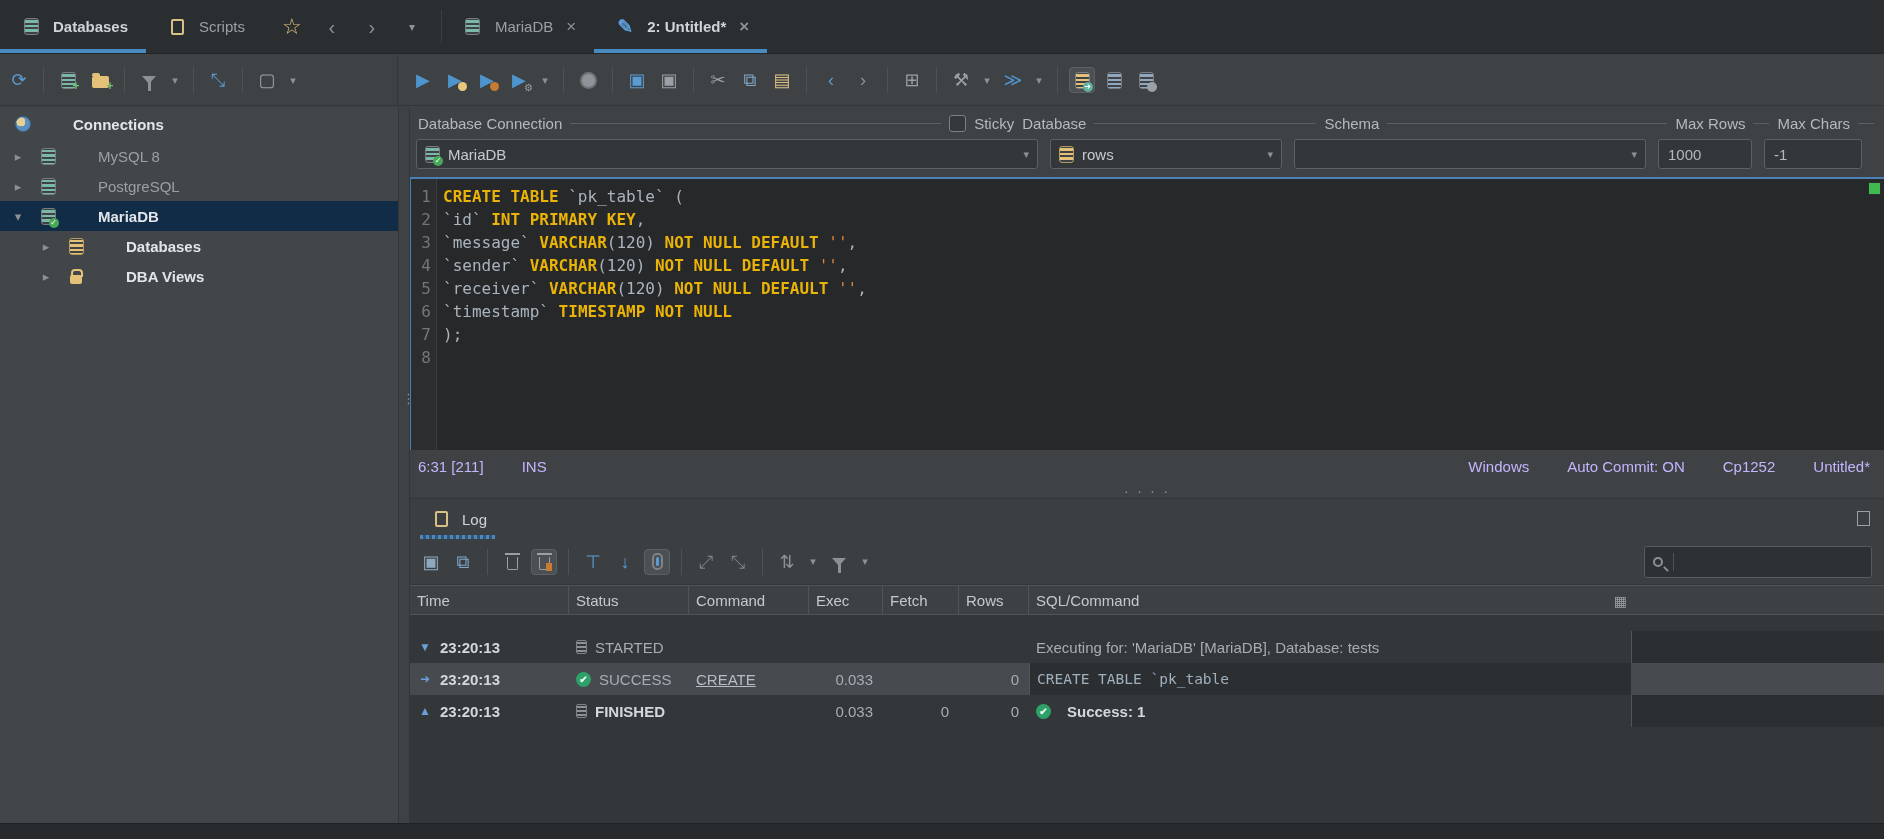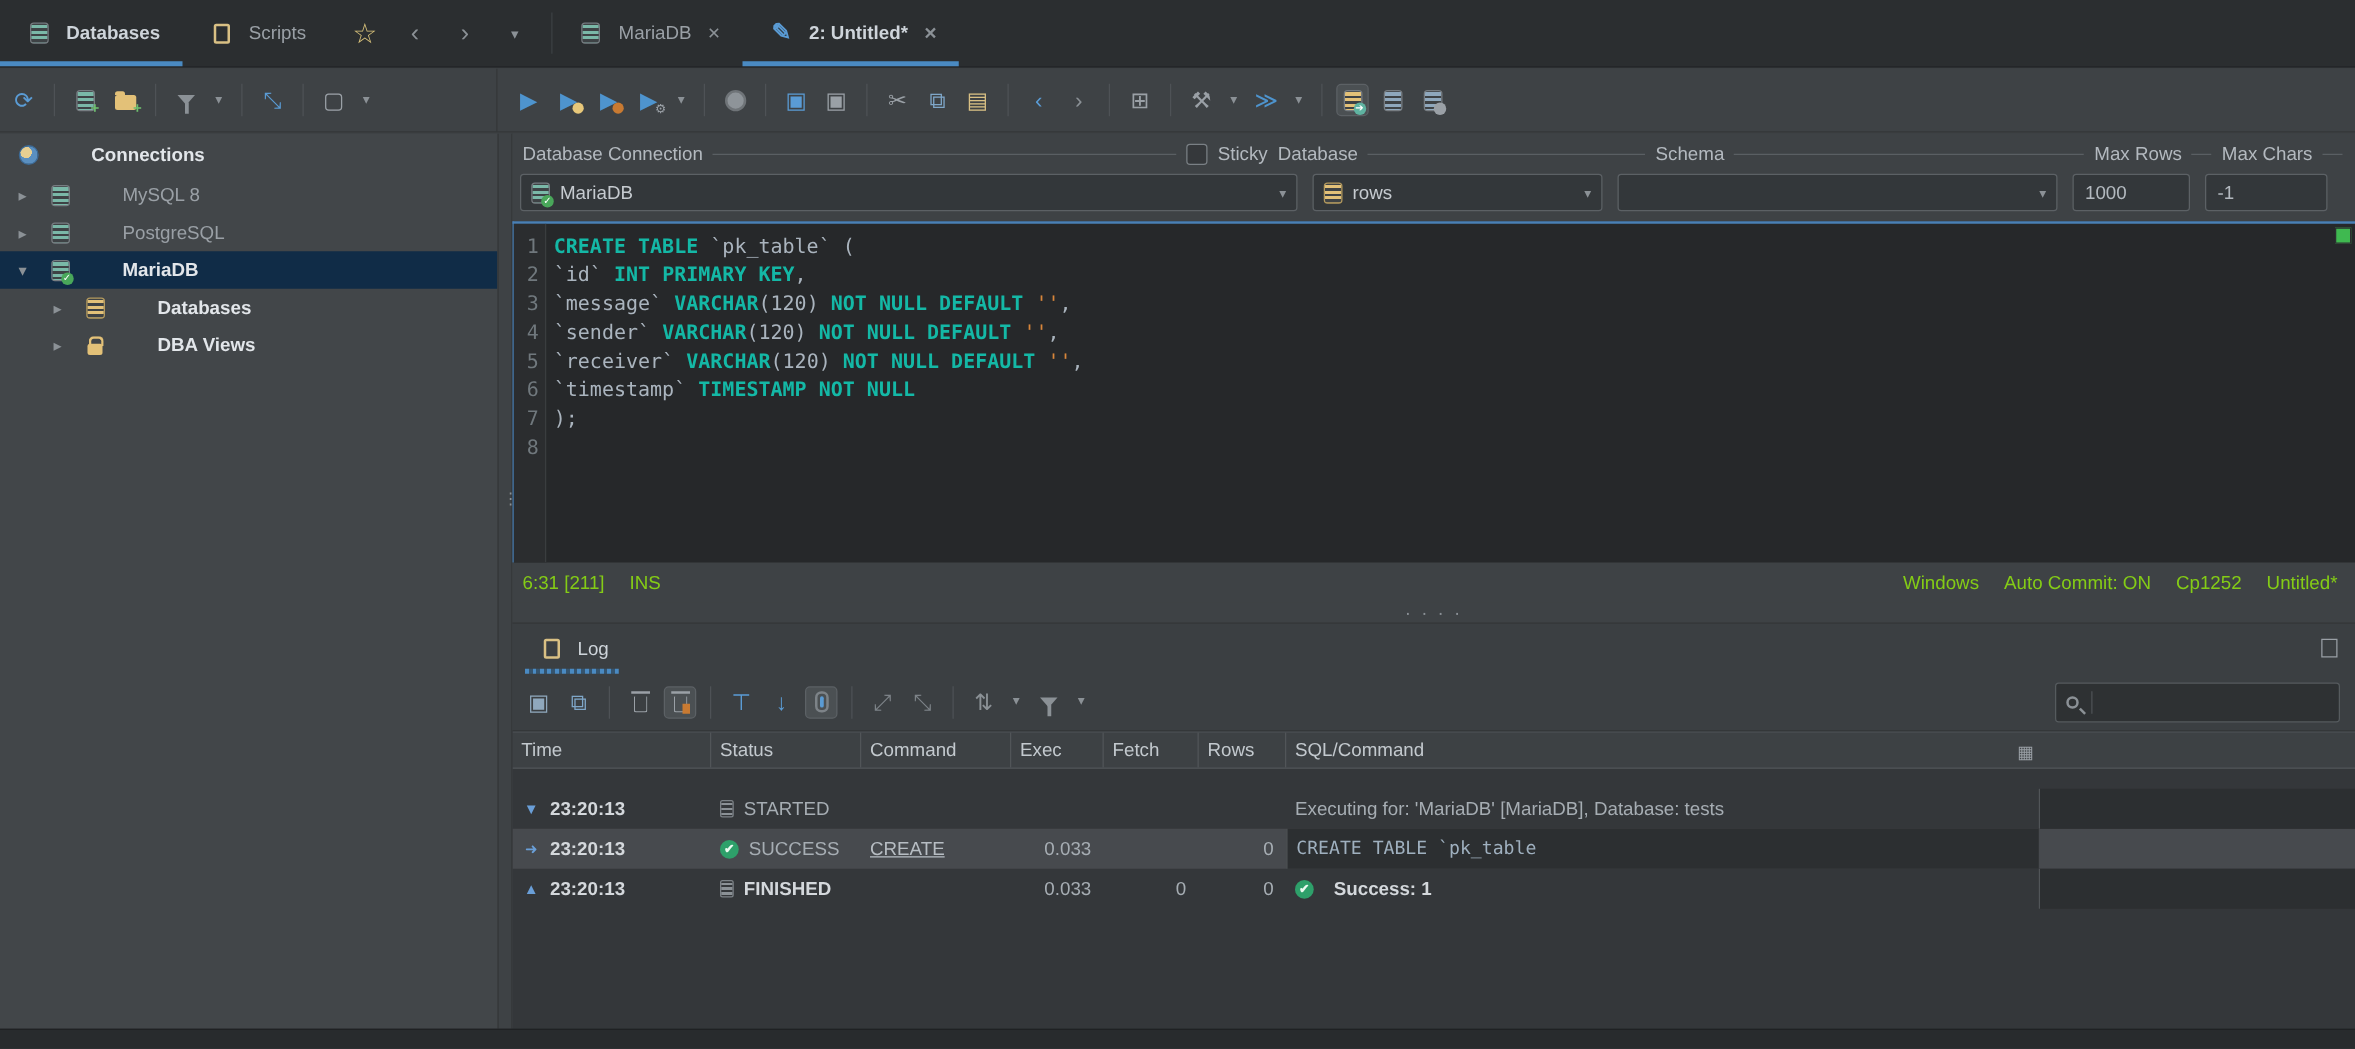--- a/index.html
+++ b/index.html
@@ -65,27 +65,27 @@
   .combos{height:40px;display:flex;align-items:center;gap:12px;padding:0 10px 6px 6px;}
   .combo{height:30px;background:#33373a;border:1px solid #5c6165;border-radius:3px;display:flex;align-items:center;gap:8px;padding:0 8px;color:#c6cbd0;}
   .combo .cv{flex:1;}
   .combo .caret{text-align:right;}
   .numfield{height:30px;background:#33373a;border:1px solid #5c6165;border-radius:3px;display:flex;align-items:center;padding:0 9px;color:#b3b9bf;}
   
   .editor{flex:1;background:#26282a;border-top:2px solid #4a80b5;border-left:1px solid #4a80b5;position:relative;display:flex;overflow:hidden;}
   .gutter{width:26px;background:#2b2d2f;color:#70787d;text-align:right;padding:6px 5px 0 0;
           font-family:"DejaVu Sans Mono",monospace;font-size:16px;line-height:23px;border-right:1px solid #3a3d3f;}
   .code{padding:6px 0 0 6px;font-family:"DejaVu Sans Mono",monospace;font-size:16px;line-height:23px;white-space:pre;color:#aab4be;}
-  .kw{color:#14b8a6;font-weight:bold;}
+  .kw{color:#eab308;font-weight:bold;}
   .id{color:#aab4be;}
   .pl{color:#aab4be;}
   .str{color:#d8863b;}
   .ovmark{position:absolute;top:3px;right:3px;width:13px;height:13px;background:#3fb950;border:1px solid #2c2f31;}
   
-  .estatus{height:32px;display:flex;align-items:center;color:#84cc16;padding:0 14px 0 8px;gap:20px;background:#3e4245;}
+  .estatus{height:32px;display:flex;align-items:center;color:#c4b5fd;padding:0 14px 0 8px;gap:38px;background:#3e4245;}
   .estatus .spacer{flex:1;}
   .dotsash{height:16px;display:flex;align-items:center;justify-content:center;color:#8b9196;font-size:15px;letter-spacing:2px;}
   
   .log{flex-grow:0;height:325px;background:#3b3f42;display:flex;flex-direction:column;border-top:1px solid #343739;}
   .logtabs{height:40px;display:flex;align-items:center;padding:0 10px;position:relative;}
   .logtab{display:flex;align-items:center;gap:8px;height:100%;padding:0 8px;position:relative;color:#ced4da;cursor:pointer;}
   .logtab::after{content:"";position:absolute;left:0;right:0;bottom:0;height:4px;
       background:repeating-linear-gradient(90deg,#4a8ac2 0 3px,#35546e 3px 6px);}
   .maxbtn{position:absolute;right:14px;top:12px;width:13px;height:15px;border:1.5px solid #9aa0a6;cursor:pointer;}
   .logtools{height:46px;display:flex;align-items:center;gap:6px;padding-left:8px;position:relative;border-bottom:1px solid #343739;}

